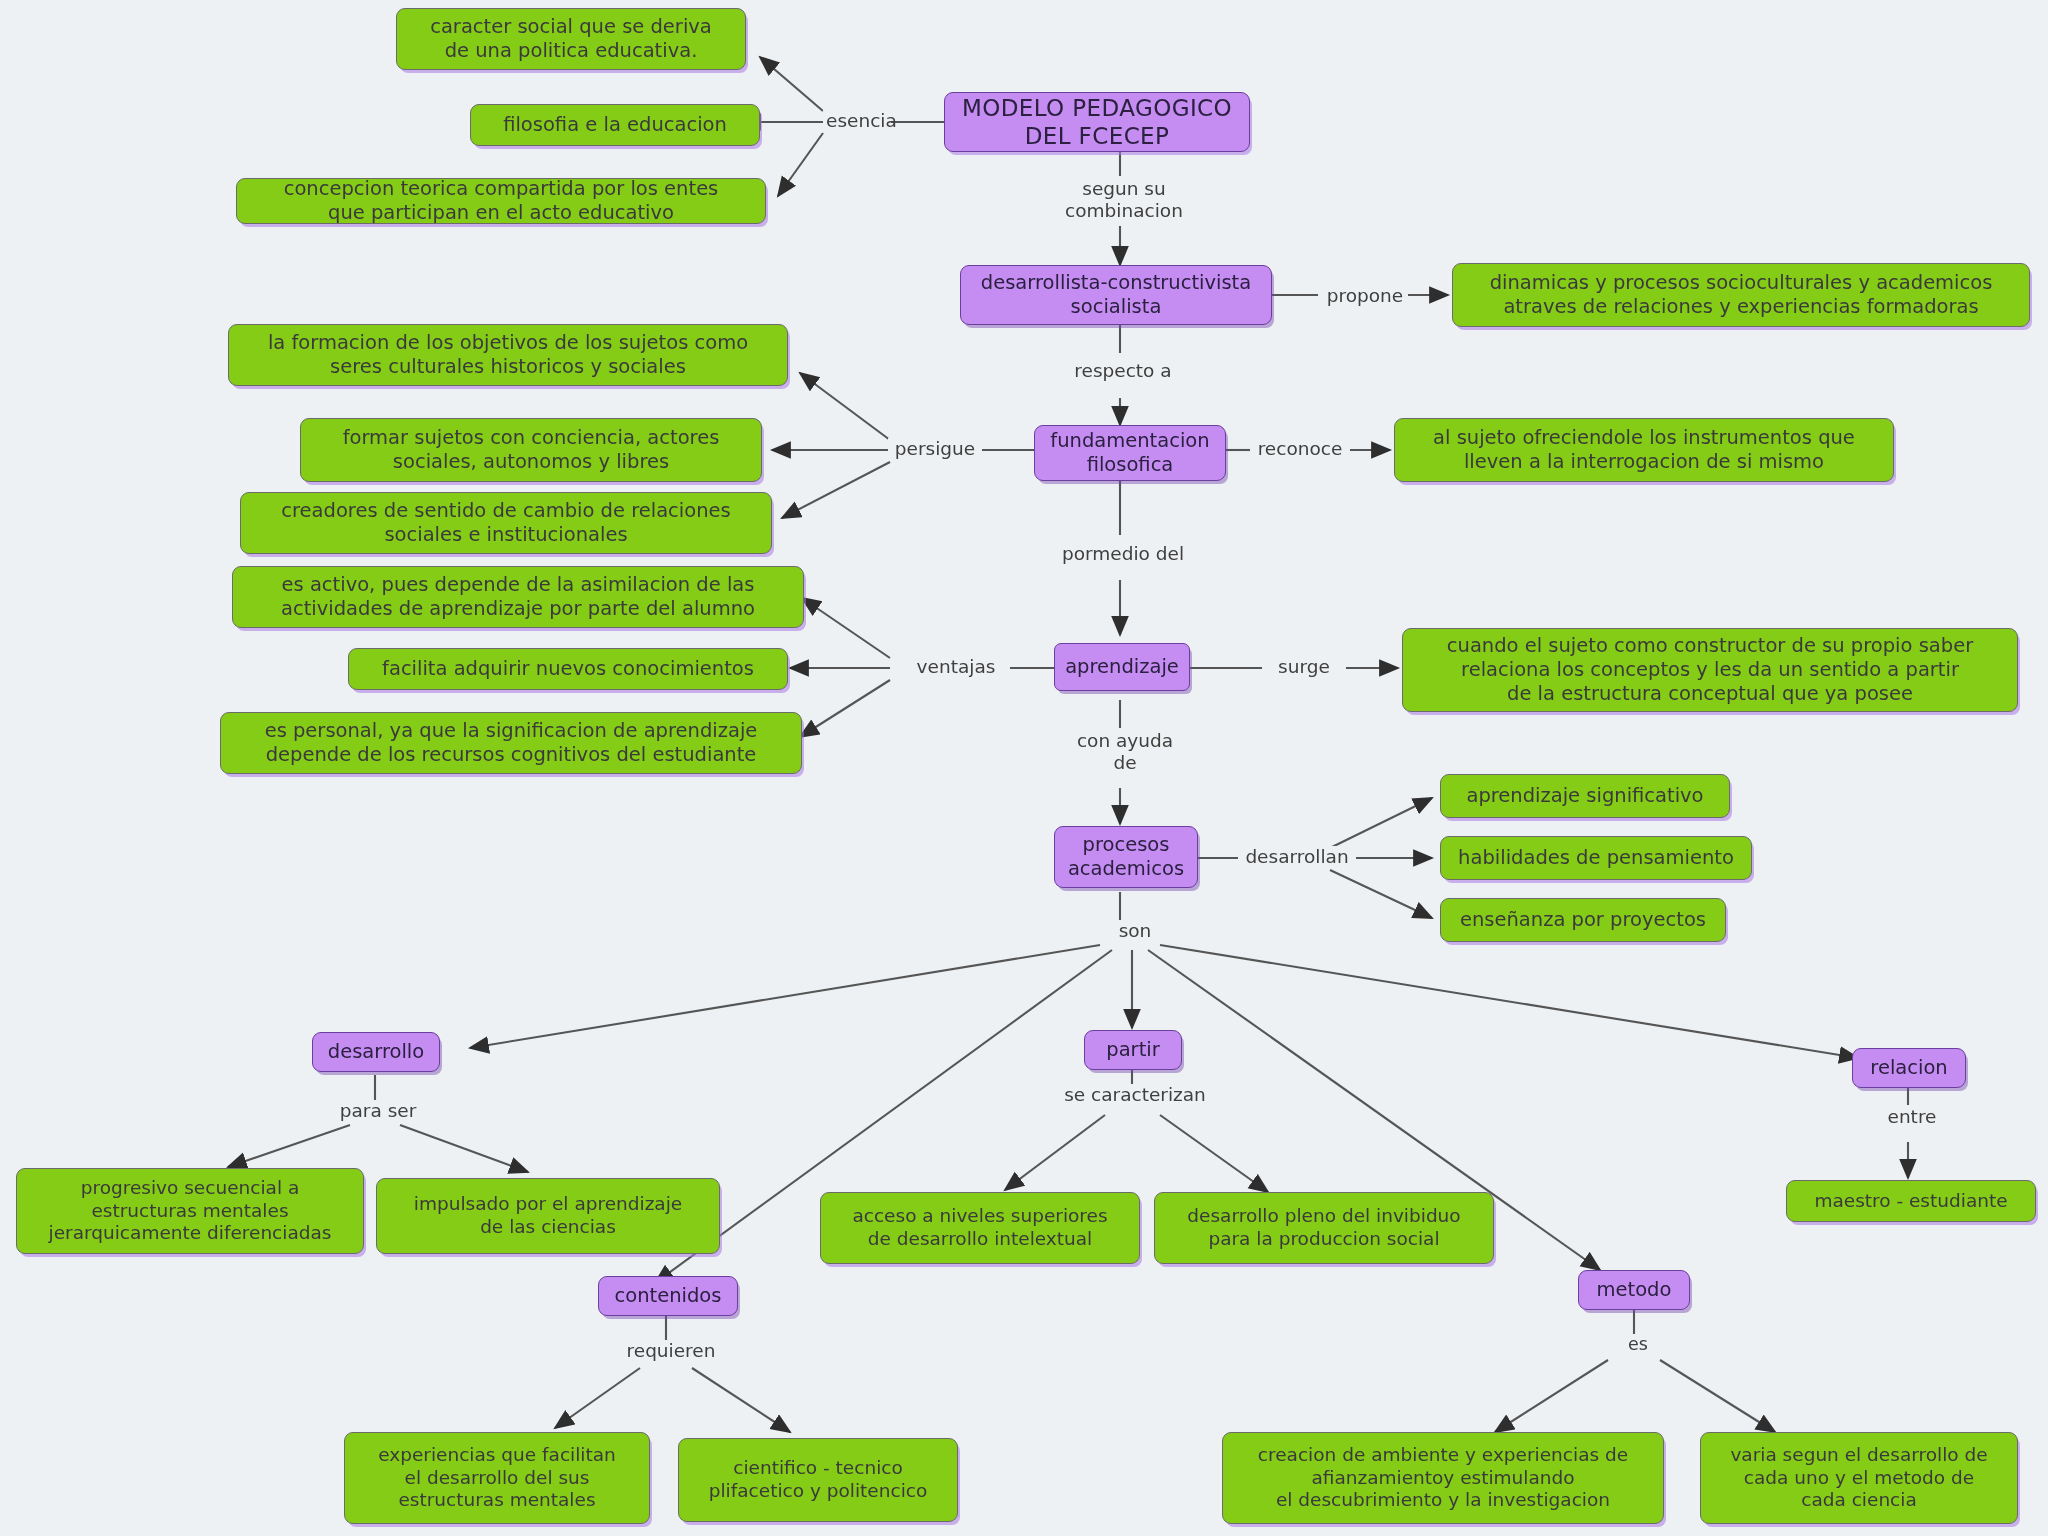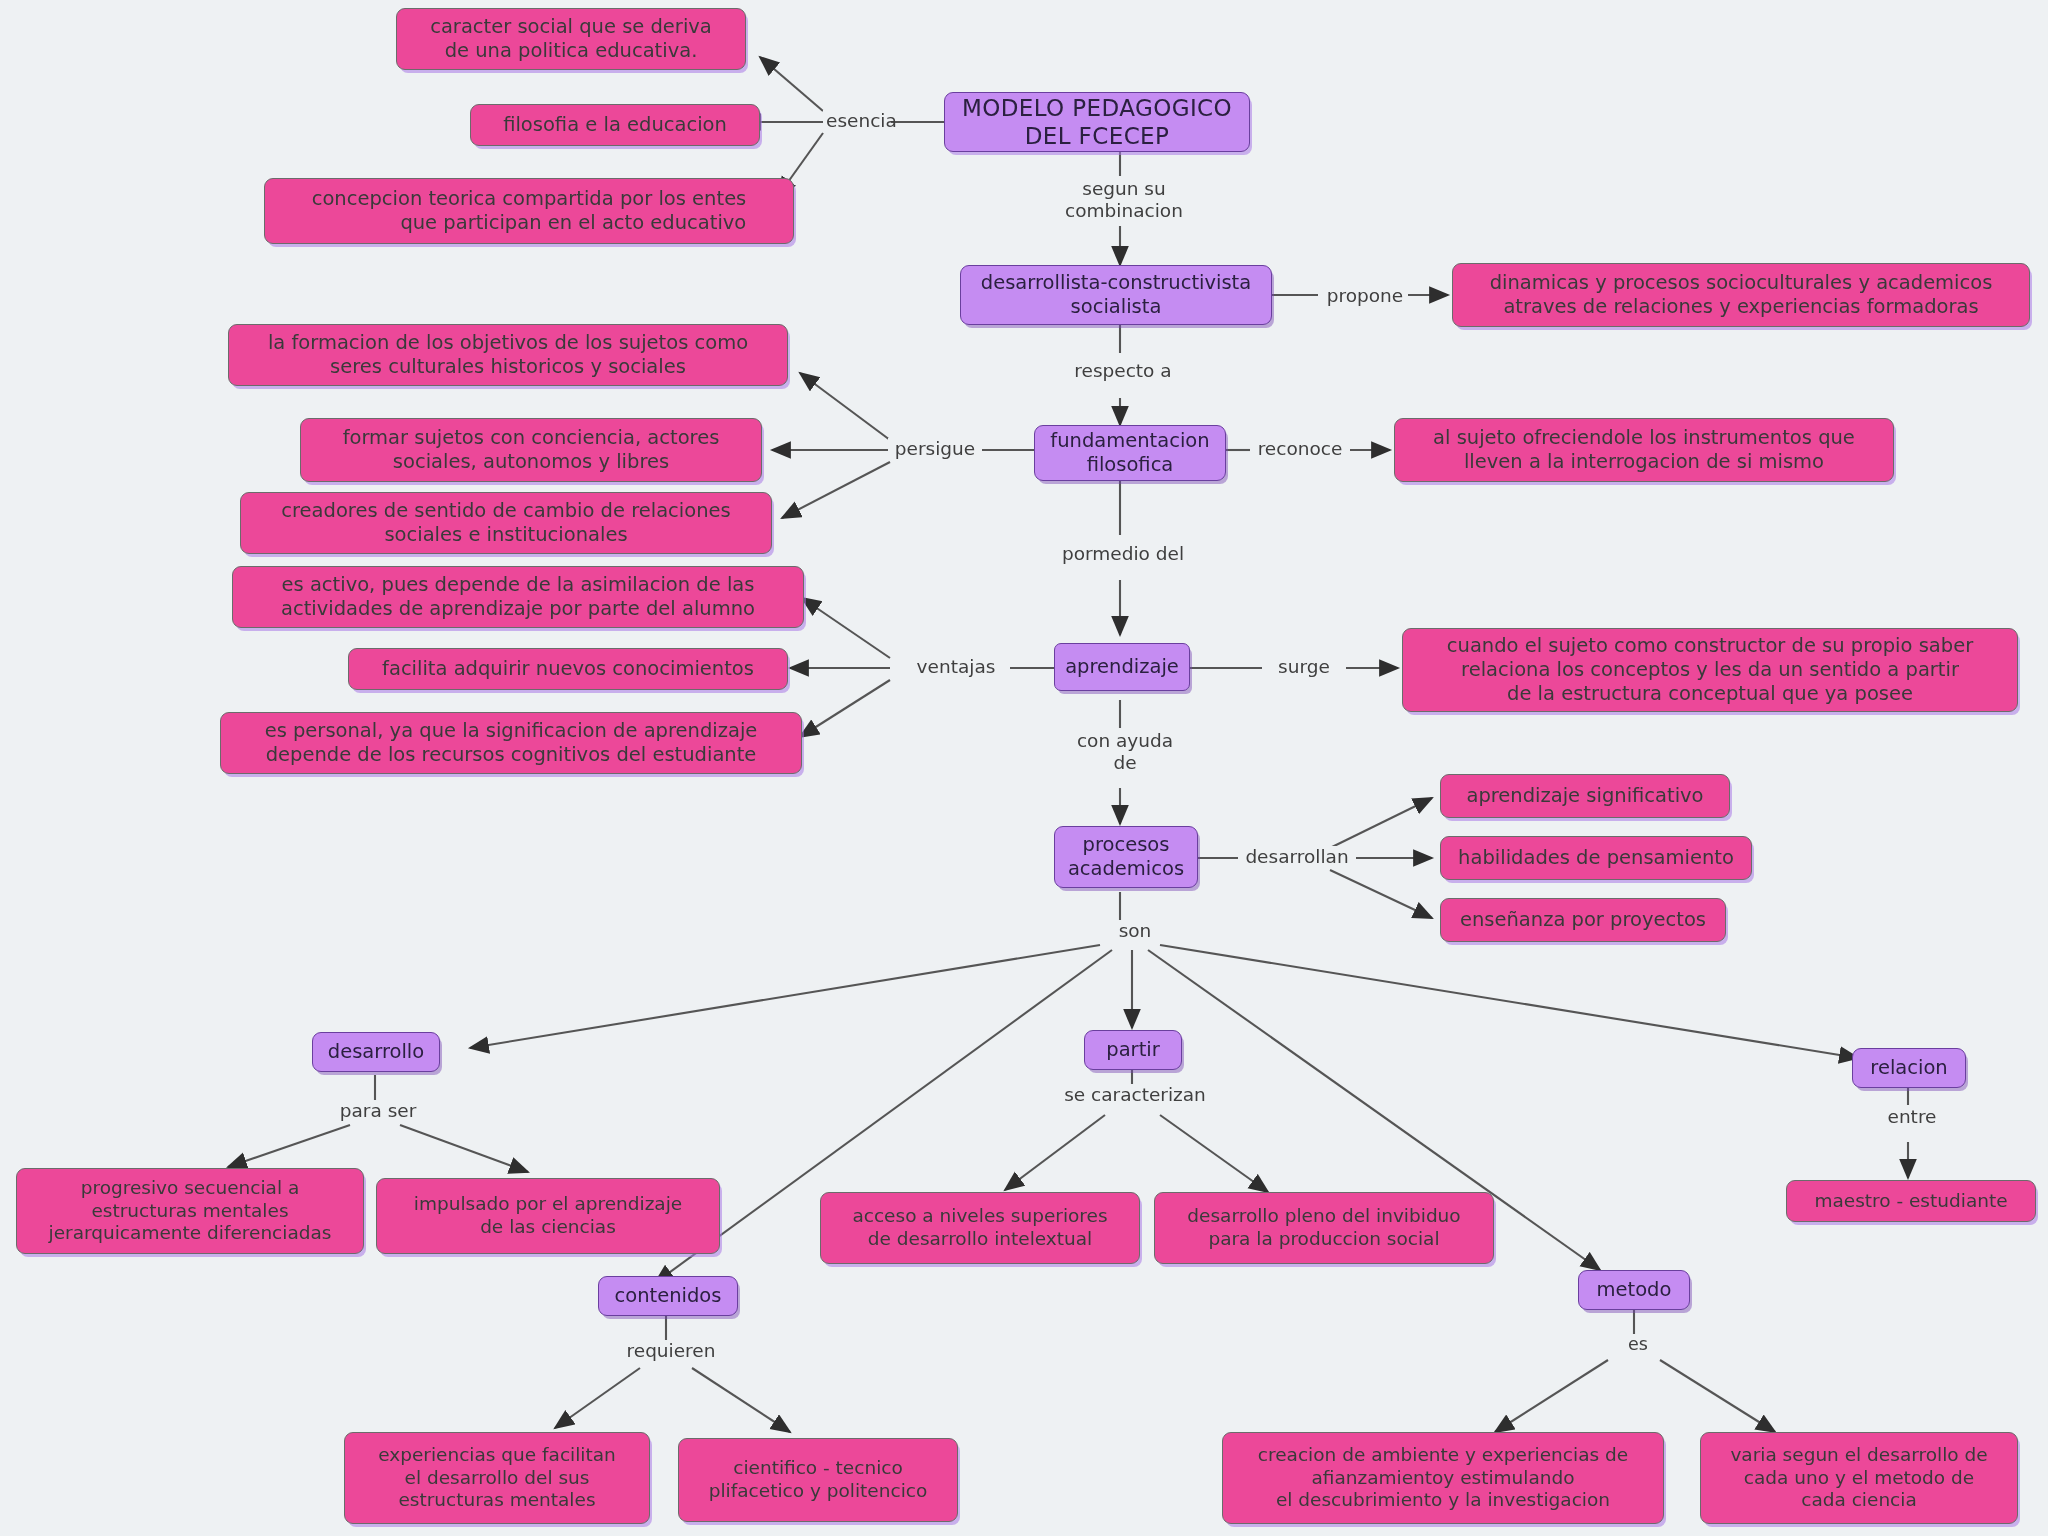--- a/index.html
+++ b/index.html
@@ -24,21 +24,21 @@
     box-shadow:3px 4px 0 -1px rgba(170,120,230,.55);
     padding:4px 9px;
   }
   .node.concept{
     background:#c58cf2;
     border:1.6px solid #6a3f9e;
     color:#2b2040;
     box-shadow:3px 4px 0 -1px rgba(120,70,180,.45);
   }
   .node.leaf{
-    background:#ec4899;
+    background:#84cc16;
   }
   .node.root{
     background:#c58cf2;
     border:1.6px solid #6a3f9e;
     color:#2b2040;
     font-size:23px;
     letter-spacing:.4px;
   }
   .lbl{
     position:absolute;
@@ -140,21 +140,21 @@
   <div class="node root" style="left:944px;top:92px;width:306px;height:60px;white-space:pre-line;">MODELO PEDAGOGICO
 DEL FCECEP</div>
 
   <div class="lbl f18" style="left:823px;top:110px;width:62px;">esencia</div>
 
   <div class="node leaf f19" style="left:396px;top:8px;width:350px;height:62px;white-space:pre-line;">caracter social que se deriva
 de una politica educativa.</div>
 
   <div class="node leaf f19" style="left:470px;top:104px;width:290px;height:42px;">filosofia e la educacion</div>
 
-  <div class="node leaf f19" style="left:264px;top:178px;width:530px;height:66px;white-space:pre-line;text-align:right;">concepcion teorica compartida por los entes
+  <div class="node leaf f19" style="left:236px;top:178px;width:530px;height:46px;white-space:pre-line;">concepcion teorica compartida por los entes
 que participan en el acto educativo</div>
 
   <div class="lbl f18" style="left:1048px;top:178px;width:146px;">segun su
 combinacion</div>
 
   <div class="node concept f19" style="left:960px;top:265px;width:312px;height:60px;white-space:pre-line;">desarrollista-constructivista
 socialista</div>
 
   <div class="lbl f18" style="left:1322px;top:285px;width:80px;">propone</div>
 

